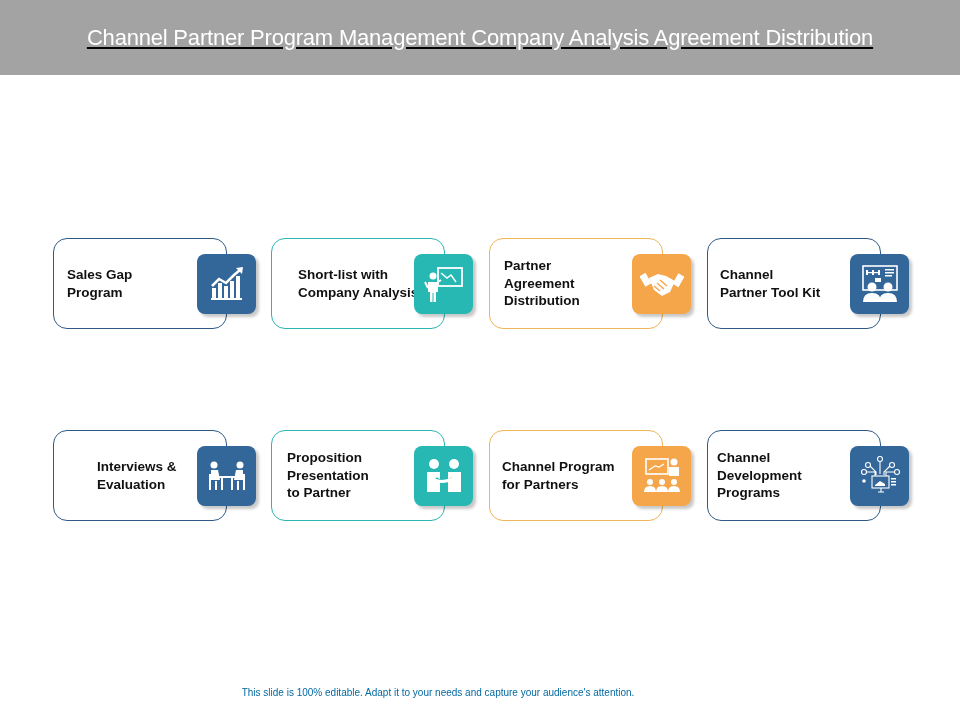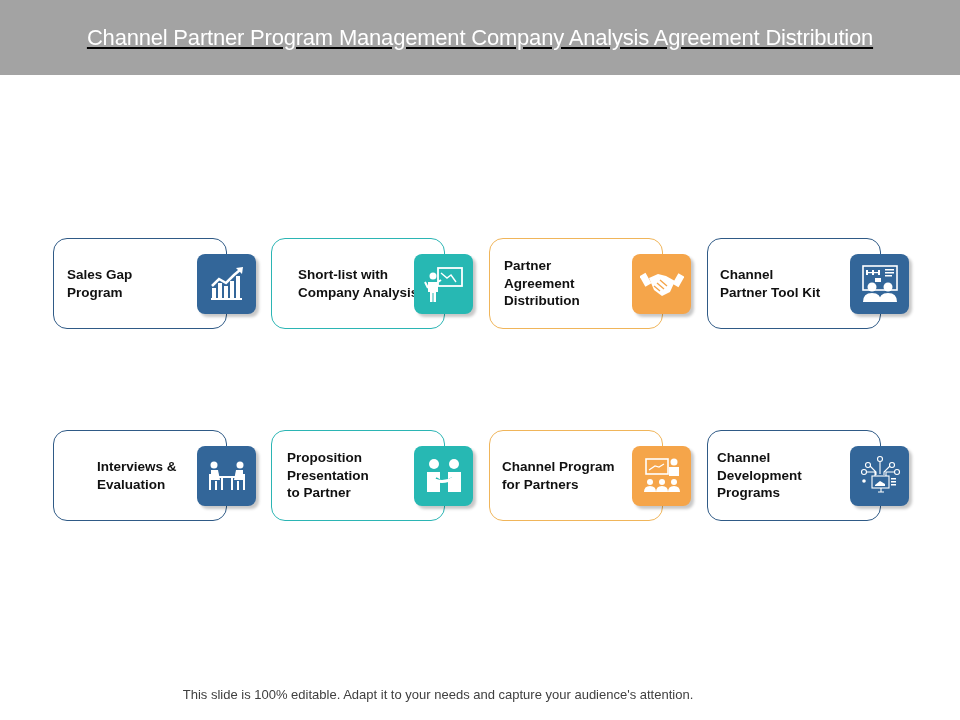--- a/index.html
+++ b/index.html
@@ -40,21 +40,21 @@
       border-radius: 8px;
       box-shadow: 3px 3px 3px rgba(0,0,0,0.22);
       display: flex; align-items: center; justify-content: center;
     }
     .icon-tile.blue { background: #336699; }
     .icon-tile.teal { background: #27b8b3; }
     .icon-tile.orange { background: #f5a54a; }
     .icon-tile svg { width: 44px; height: 44px; }
     .footer {
       position: absolute; left: 0; top: 687px; width: 876px;
-      text-align: center; font-size: 13px; color: #404040;
+      text-align: center; font-size: 10px; color: #0369a1;
     }
   </style>
 </head>
 <body>
 
 <div class="header">
   <div class="header-title">Channel Partner Program Management Company Analysis Agreement Distribution</div>
 </div>
 
 <div class="card blue" style="left:53px; top:238px;">

